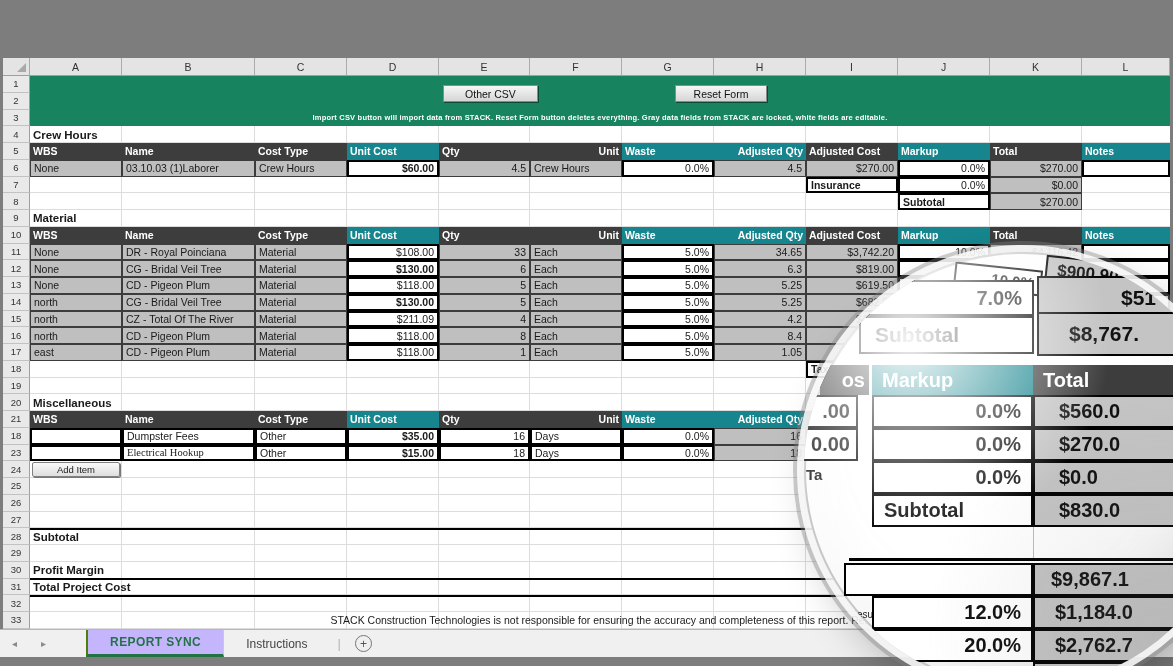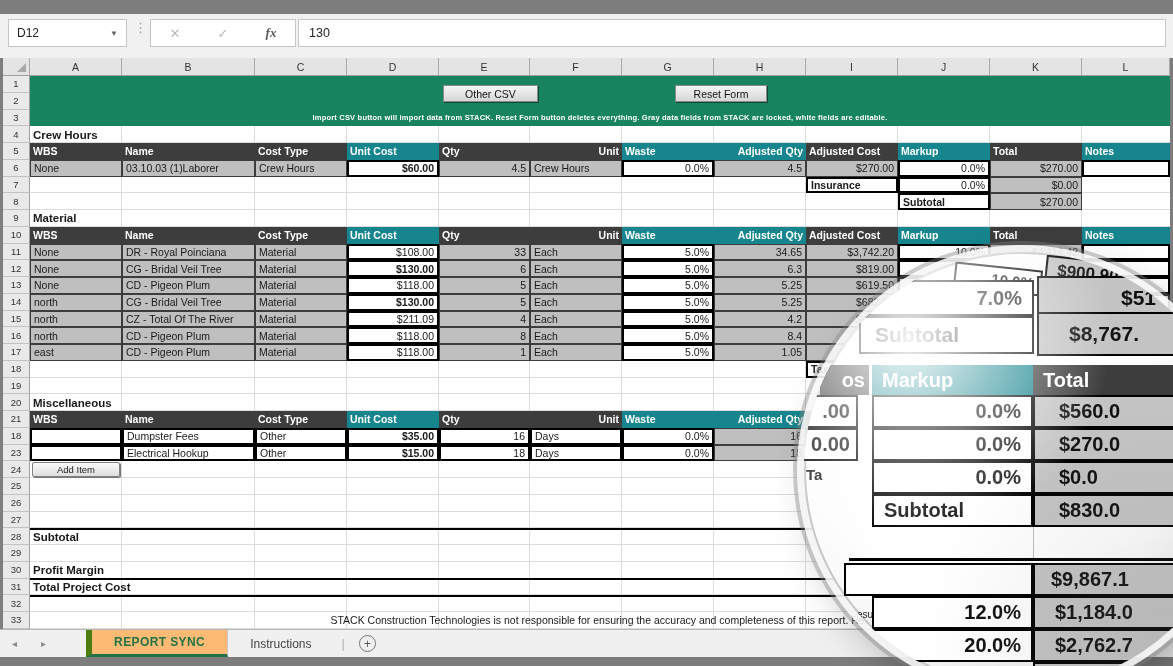--- a/index.html
+++ b/index.html
@@ -49,21 +49,21 @@
 
   
   .banner { position:absolute; left:27px; top:0; width:1140px; height:50.3px; background:var(--green); z-index:4; }
   .bbtn { position:absolute; height:17px; background:linear-gradient(#f6f6f6,#d6d6d6); border:1px solid #8a8a8a; box-shadow:1px 1px 0 rgba(0,0,0,.45); font-size:10.5px; color:#111; display:flex; align-items:center; justify-content:center; font-family:"Liberation Sans", sans-serif; }
   .bnote { position:absolute; left:0; right:0; top:37px; text-align:center; color:#fff; font-size:7.5px; font-weight:bold; letter-spacing:.2px; }
 
   
   .tabbar { position:absolute; left:0; top:629px; width:1173px; height:28px; background:#f0f0f0; border-top:1px solid #b7b7b7; display:flex; align-items:stretch; z-index:10; }
   .navarr { display:flex; align-items:center; color:#8a8a8a; font-size:10px; padding:0 12px; }
   .tab { display:flex; align-items:center; padding:0 22px; font-size:12px; }
-  .tab-active { background:#fdba74; border-left:6px solid #4d7c0f; border-right:1px solid #c9c9c9; border-bottom:3px solid var(--tabG); color:var(--tabG); font-weight:bold; letter-spacing:.4px; margin-left:28px; }
+  .tab-active { background:#c4b5fd; border-left:2px solid #4d7c0f; border-right:1px solid #c9c9c9; border-bottom:3px solid var(--tabG); color:var(--tabG); font-weight:bold; letter-spacing:.4px; margin-left:28px; }
   .tab-plain { color:#444; }
   .tabsep { display:flex; align-items:center; color:#b5b5b5; padding:0 8px; font-size:13px; }
   .addsheet { display:flex; align-items:center; margin-left:6px; }
   .addsheet .circ { width:17px; height:17px; border:1px solid #767676; border-radius:50%; color:#555; display:flex; align-items:center; justify-content:center; font-size:12px; line-height:1; }
 
   .sideL { position:absolute; left:0; top:58px; width:3px; height:599px; background:#7d7d7d; z-index:6; }
   .sideR { position:absolute; right:0; top:58px; width:3px; height:599px; background:#7d7d7d; z-index:6; }
   .botstrip { position:absolute; left:0; top:657px; width:1173px; height:9px; background:#7d7d7d; z-index:11; }
 
   
@@ -80,35 +80,20 @@
   .lc-ht { background:var(--hdrT); border:none; color:#fff; }
   .lvline { position:absolute; width:1px; background:#bdbdbd; }
   .lthick { position:absolute; height:3px; background:#000; }
   .lfrag { position:absolute; font-size:10px; color:#222; font-weight:normal; }
 </style>
 </head>
 <body>
 
 <div id="stage">
 
-  <div class="fbar">
-    <div class="namebox">
-      <span>D12</span>
-      <span class="dd">▼</span>
-    </div>
-    <div class="dots">⋮</div>
-    <div class="fxbox">
-      <span class="fx-x">✕</span>
-      <span class="fx-check">✓</span>
-      <span class="fx-fx">fx</span>
-    </div>
-    <div class="finput">
-      <span>130</span>
-    </div>
-  </div>
 
   <div class="colstrip">
     <div class="colcell corner" style="width:27px"></div>
   <div class="colcell" style="width: 92px;">A</div>
       <div class="colcell" style="width: 133px;">B</div>
       <div class="colcell" style="width: 92px;">C</div>
       <div class="colcell" style="width: 92px;">D</div>
       <div class="colcell" style="width: 91px;">E</div>
       <div class="colcell" style="width: 92px;">F</div>
       <div class="colcell" style="width: 92px;">G</div>
@@ -348,21 +333,21 @@
         <div class="cl s-wrb" style="grid-area: 22 / 5;">$35.00</div>
         <div class="cl s-wr" style="grid-area: 22 / 6;">16</div>
         <div class="cl s-w" style="grid-area: 22 / 7;">Days</div>
         <div class="cl s-wr" style="grid-area: 22 / 8;">0.0%</div>
         <div class="cl s-gr" style="grid-area: 22 / 9;">16</div>
         <div class="cl s-gr" style="grid-area: 22 / 10;">$560.00</div>
         <div class="cl s-wr" style="grid-area: 22 / 11;"></div>
         <div class="cl s-gr" style="grid-area: 22 / 12;"></div>
         <div class="cl s-we" style="grid-area: 22 / 13;"></div>
         <div class="cl s-we" style="grid-area: 23 / 2;"></div>
-        <div class="cl s-w" style="grid-area: 23 / 3;">Electrical Hookup</div>
+        <div class="cl s-w" style="grid-area: 23 / 3; font-family: Liberation Serif, serif;">Electrical Hookup</div>
         <div class="cl s-w" style="grid-area: 23 / 4;">Other</div>
         <div class="cl s-wrb" style="grid-area: 23 / 5;">$15.00</div>
         <div class="cl s-wr" style="grid-area: 23 / 6;">18</div>
         <div class="cl s-w" style="grid-area: 23 / 7;">Days</div>
         <div class="cl s-wr" style="grid-area: 23 / 8;">0.0%</div>
         <div class="cl s-gr" style="grid-area: 23 / 9;">18</div>
         <div class="cl s-gr" style="grid-area: 23 / 10;">$270.00</div>
         <div class="cl s-wr" style="grid-area: 23 / 11;"></div>
         <div class="cl s-gr" style="grid-area: 23 / 12;"></div>
         <div class="cl s-we" style="grid-area: 23 / 13;"></div>

